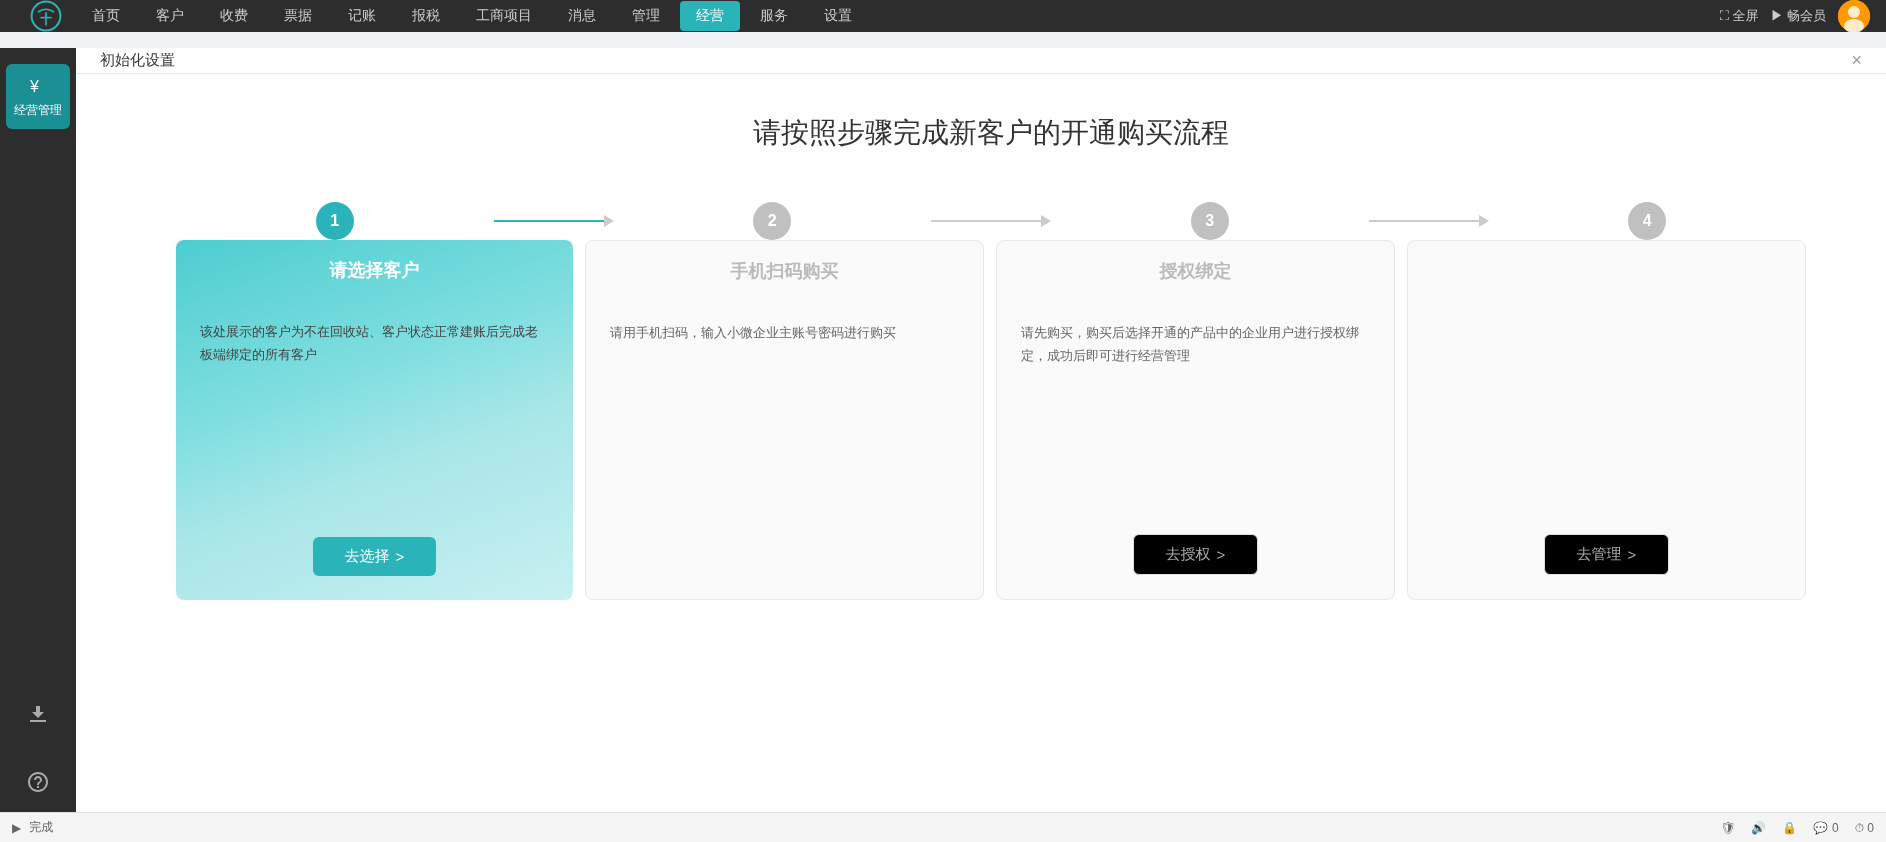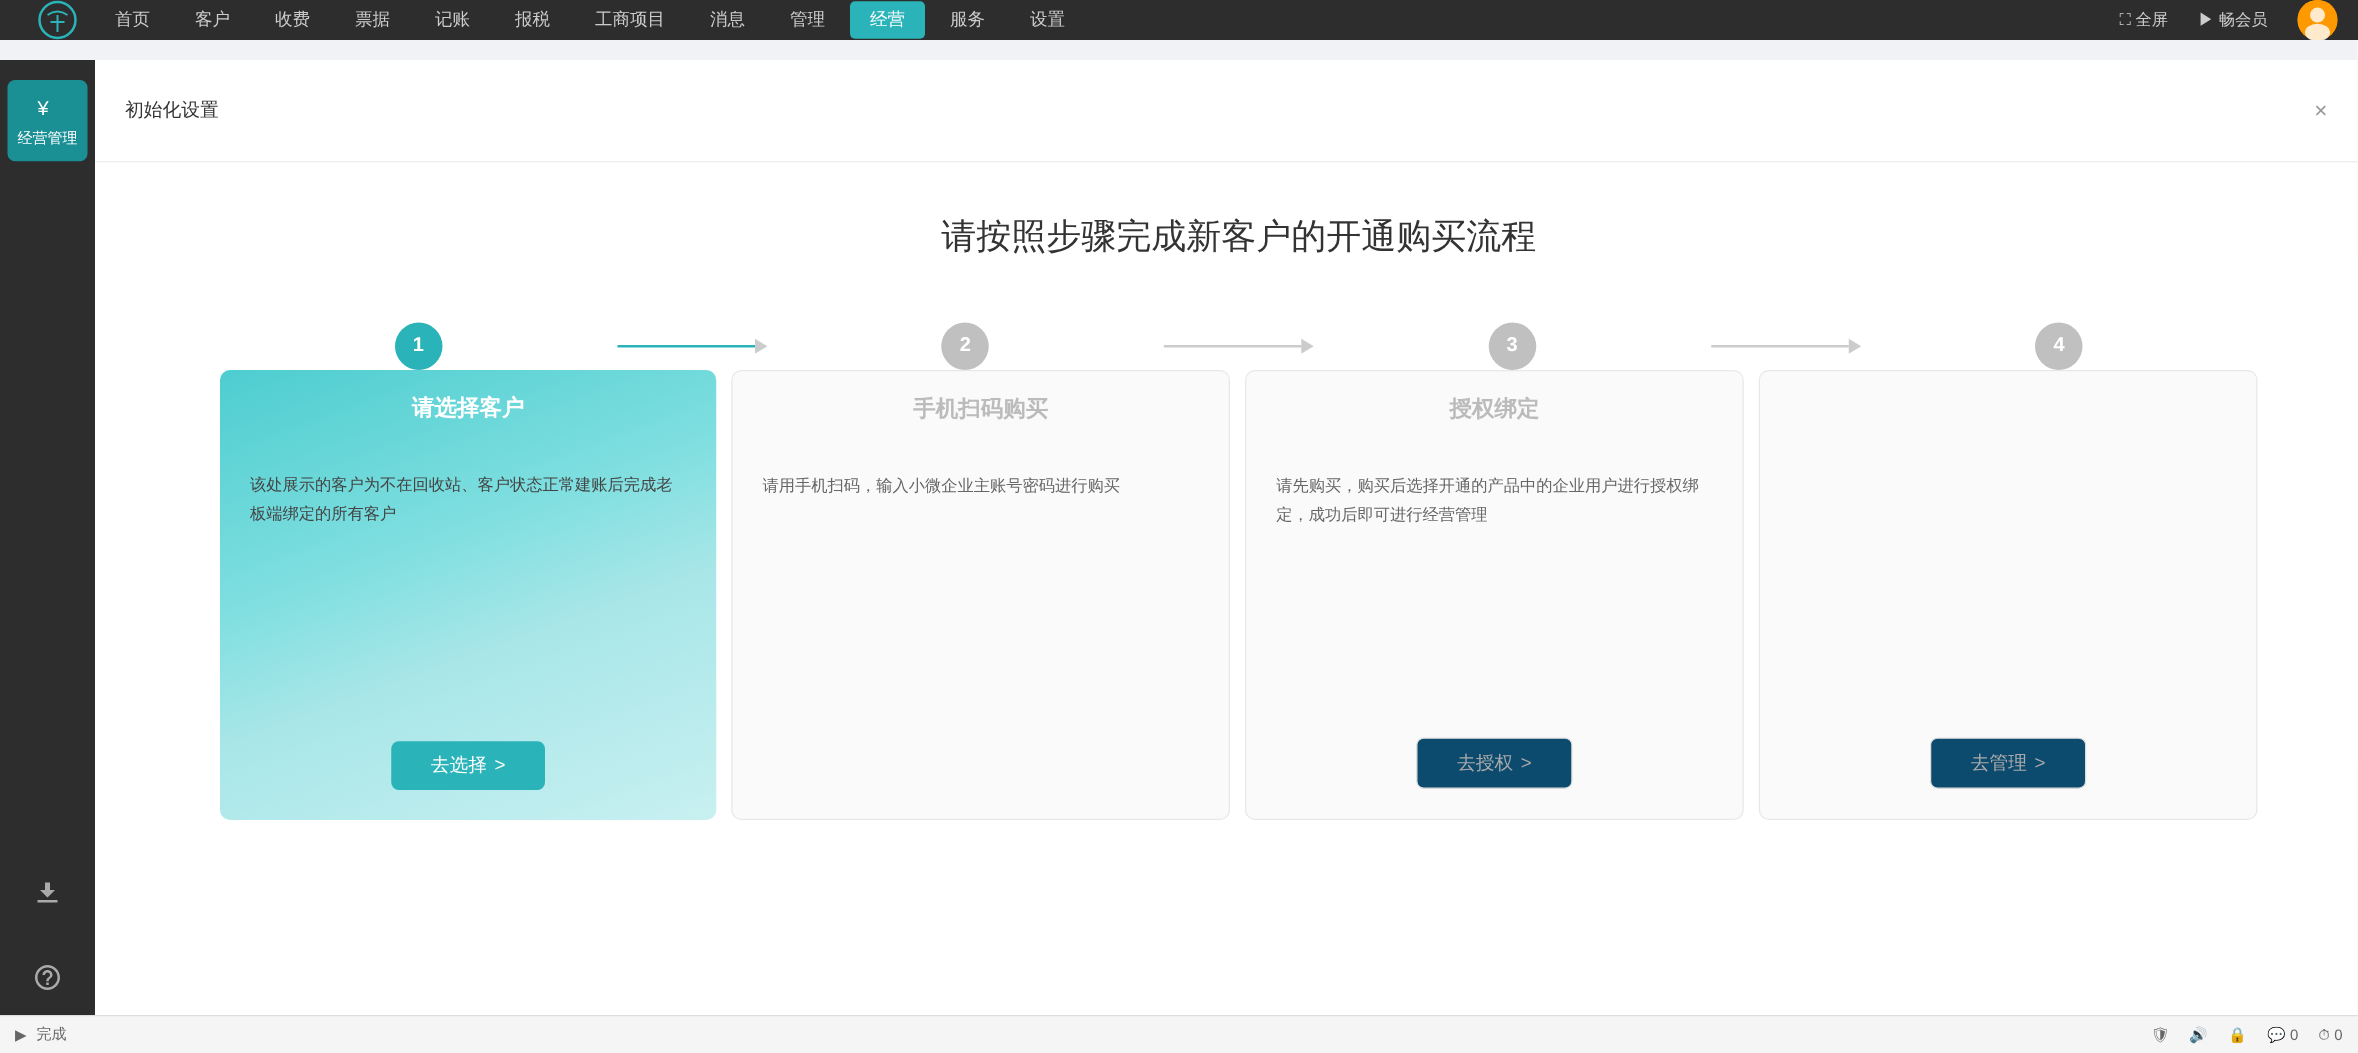--- a/index.html
+++ b/index.html
@@ -38,21 +38,21 @@
       white-space: nowrap;
     }
     .nav-item.active {
       background: #2ab3b8;
       color: #fff;
       border-radius: 4px;
     }
     .top-nav .right-tools {
       display: flex;
       align-items: center;
-      gap: 24px;
+      gap: 12px;
       color: #ccc;
       font-size: 13px;
     }
     .right-tools span { cursor: pointer; }
     .avatar { width: 32px; height: 32px; border-radius: 50%; background: #f90; display: flex; align-items: center; justify-content: center; }
 
     
     .sidebar {
       position: fixed;
       top: 48px;
@@ -95,21 +95,21 @@
       margin-left: 76px;
       background: #fff;
       min-height: calc(100vh - 48px - 30px);
       padding: 0;
       position: relative;
     }
     .page-header {
       display: flex;
       align-items: center;
       justify-content: space-between;
-      padding: 30px 24px;
+      padding: 2px 24px;
       border-bottom: 1px solid #e8e8e8;
       background: #fff;
     }
     .page-title {
       font-size: 15px;
       color: #333;
     }
     .close-btn {
       cursor: pointer;
       font-size: 18px;
@@ -186,21 +186,21 @@
       border: none;
       display: flex;
       align-items: center;
       gap: 6px;
     }
     .action-btn.primary {
       background: #2ab3b8;
       color: #fff;
     }
     .action-btn.disabled {
-      background: #0c4a6e;
+      background: #000000;
       color: #aaa;
       border: 1px solid #ddd;
       cursor: default;
     }
 
     
     .status-bar {
       position: fixed;
       bottom: 0; left: 0; right: 0;
       height: 30px;

